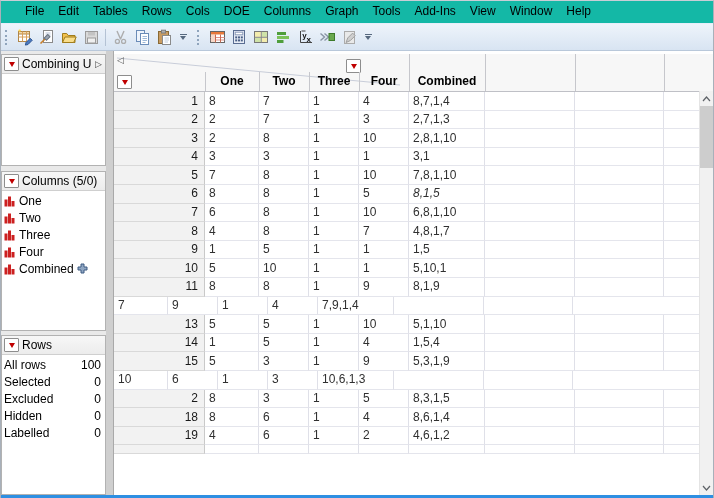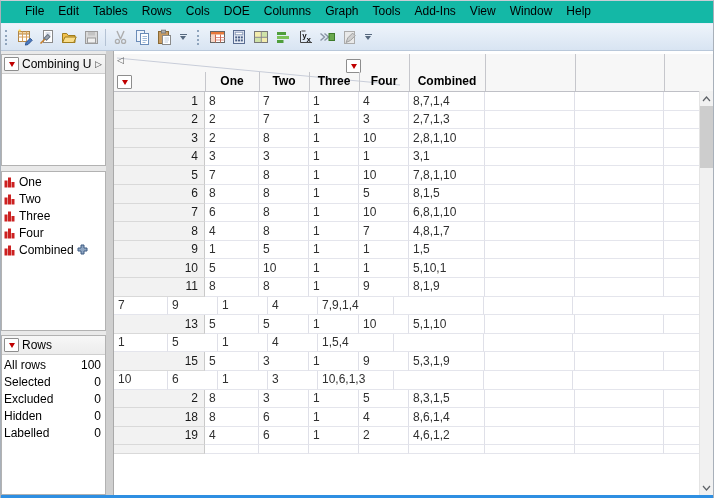--- a/index.html
+++ b/index.html
@@ -278,20 +278,26 @@
           <span class="red-tri">
               <i></i>
             </span>
           <span class="panel-title">Combining U...</span>
           <span class="expand-gly">▷</span>
         </div>
         <div style="flex:1;"></div>
       </div>
       <div class="sb-gap5"></div>
       <div class="panel panel-columns">
+        <div class="panel-header">
+          <span class="red-tri">
+              <i></i>
+            </span>
+          <span class="panel-title">Columns (5/0)</span>
+        </div>
         <div id="columns-list" style="flex:1;padding-top:1px;">
             <div class="col-item">
               <span style="display:flex;">
                 <svg width="12" height="12" viewBox="0 0 12 12">
                   <rect x="0.5" y="4.5" width="3" height="7" fill="#cc2020"></rect>
                   <rect x="4" y="1.5" width="3" height="10" fill="#cc2020"></rect>
                   <rect x="7.5" y="6" width="3" height="5.5" fill="#cc2020"></rect>
                 </svg>
               </span>
               <span>One</span>
@@ -459,21 +465,21 @@
             <span class="tcell" style="width: 90px;"></span>
             <span class="tcell" style="width: 89px;"></span>
             <span class="tcell last"></span>
           </div>
           <div class="trow">
             <span class="tcell rowhead" style="width: 91px;">6</span>
             <span class="tcell" style="width: 54px;">8</span>
             <span class="tcell" style="width: 50px;">8</span>
             <span class="tcell" style="width: 50px;">1</span>
             <span class="tcell" style="width: 50px;">5</span>
-            <span class="tcell" style="width: 76px;">8,1,5</span>
+            <span class="tcell" style="width: 76px; font-style: italic;">8,1,5</span>
             <span class="tcell" style="width: 90px;"></span>
             <span class="tcell" style="width: 89px;"></span>
             <span class="tcell last"></span>
           </div>
           <div class="trow">
             <span class="tcell rowhead" style="width: 91px;">7</span>
             <span class="tcell" style="width: 54px;">6</span>
             <span class="tcell" style="width: 50px;">8</span>
             <span class="tcell" style="width: 50px;">1</span>
             <span class="tcell" style="width: 50px;">10</span>
@@ -541,20 +547,21 @@
             <span class="tcell" style="width: 54px;">5</span>
             <span class="tcell" style="width: 50px;">5</span>
             <span class="tcell" style="width: 50px;">1</span>
             <span class="tcell" style="width: 50px;">10</span>
             <span class="tcell" style="width: 76px;">5,1,10</span>
             <span class="tcell" style="width: 90px;"></span>
             <span class="tcell" style="width: 89px;"></span>
             <span class="tcell last"></span>
           </div>
           <div class="trow">
+            <span class="tcell rowhead" style="width: 91px;">14</span>
             <span class="tcell" style="width: 54px;">1</span>
             <span class="tcell" style="width: 50px;">5</span>
             <span class="tcell" style="width: 50px;">1</span>
             <span class="tcell" style="width: 50px;">4</span>
             <span class="tcell" style="width: 76px;">1,5,4</span>
             <span class="tcell" style="width: 90px;"></span>
             <span class="tcell" style="width: 89px;"></span>
             <span class="tcell last"></span>
           </div>
           <div class="trow">

